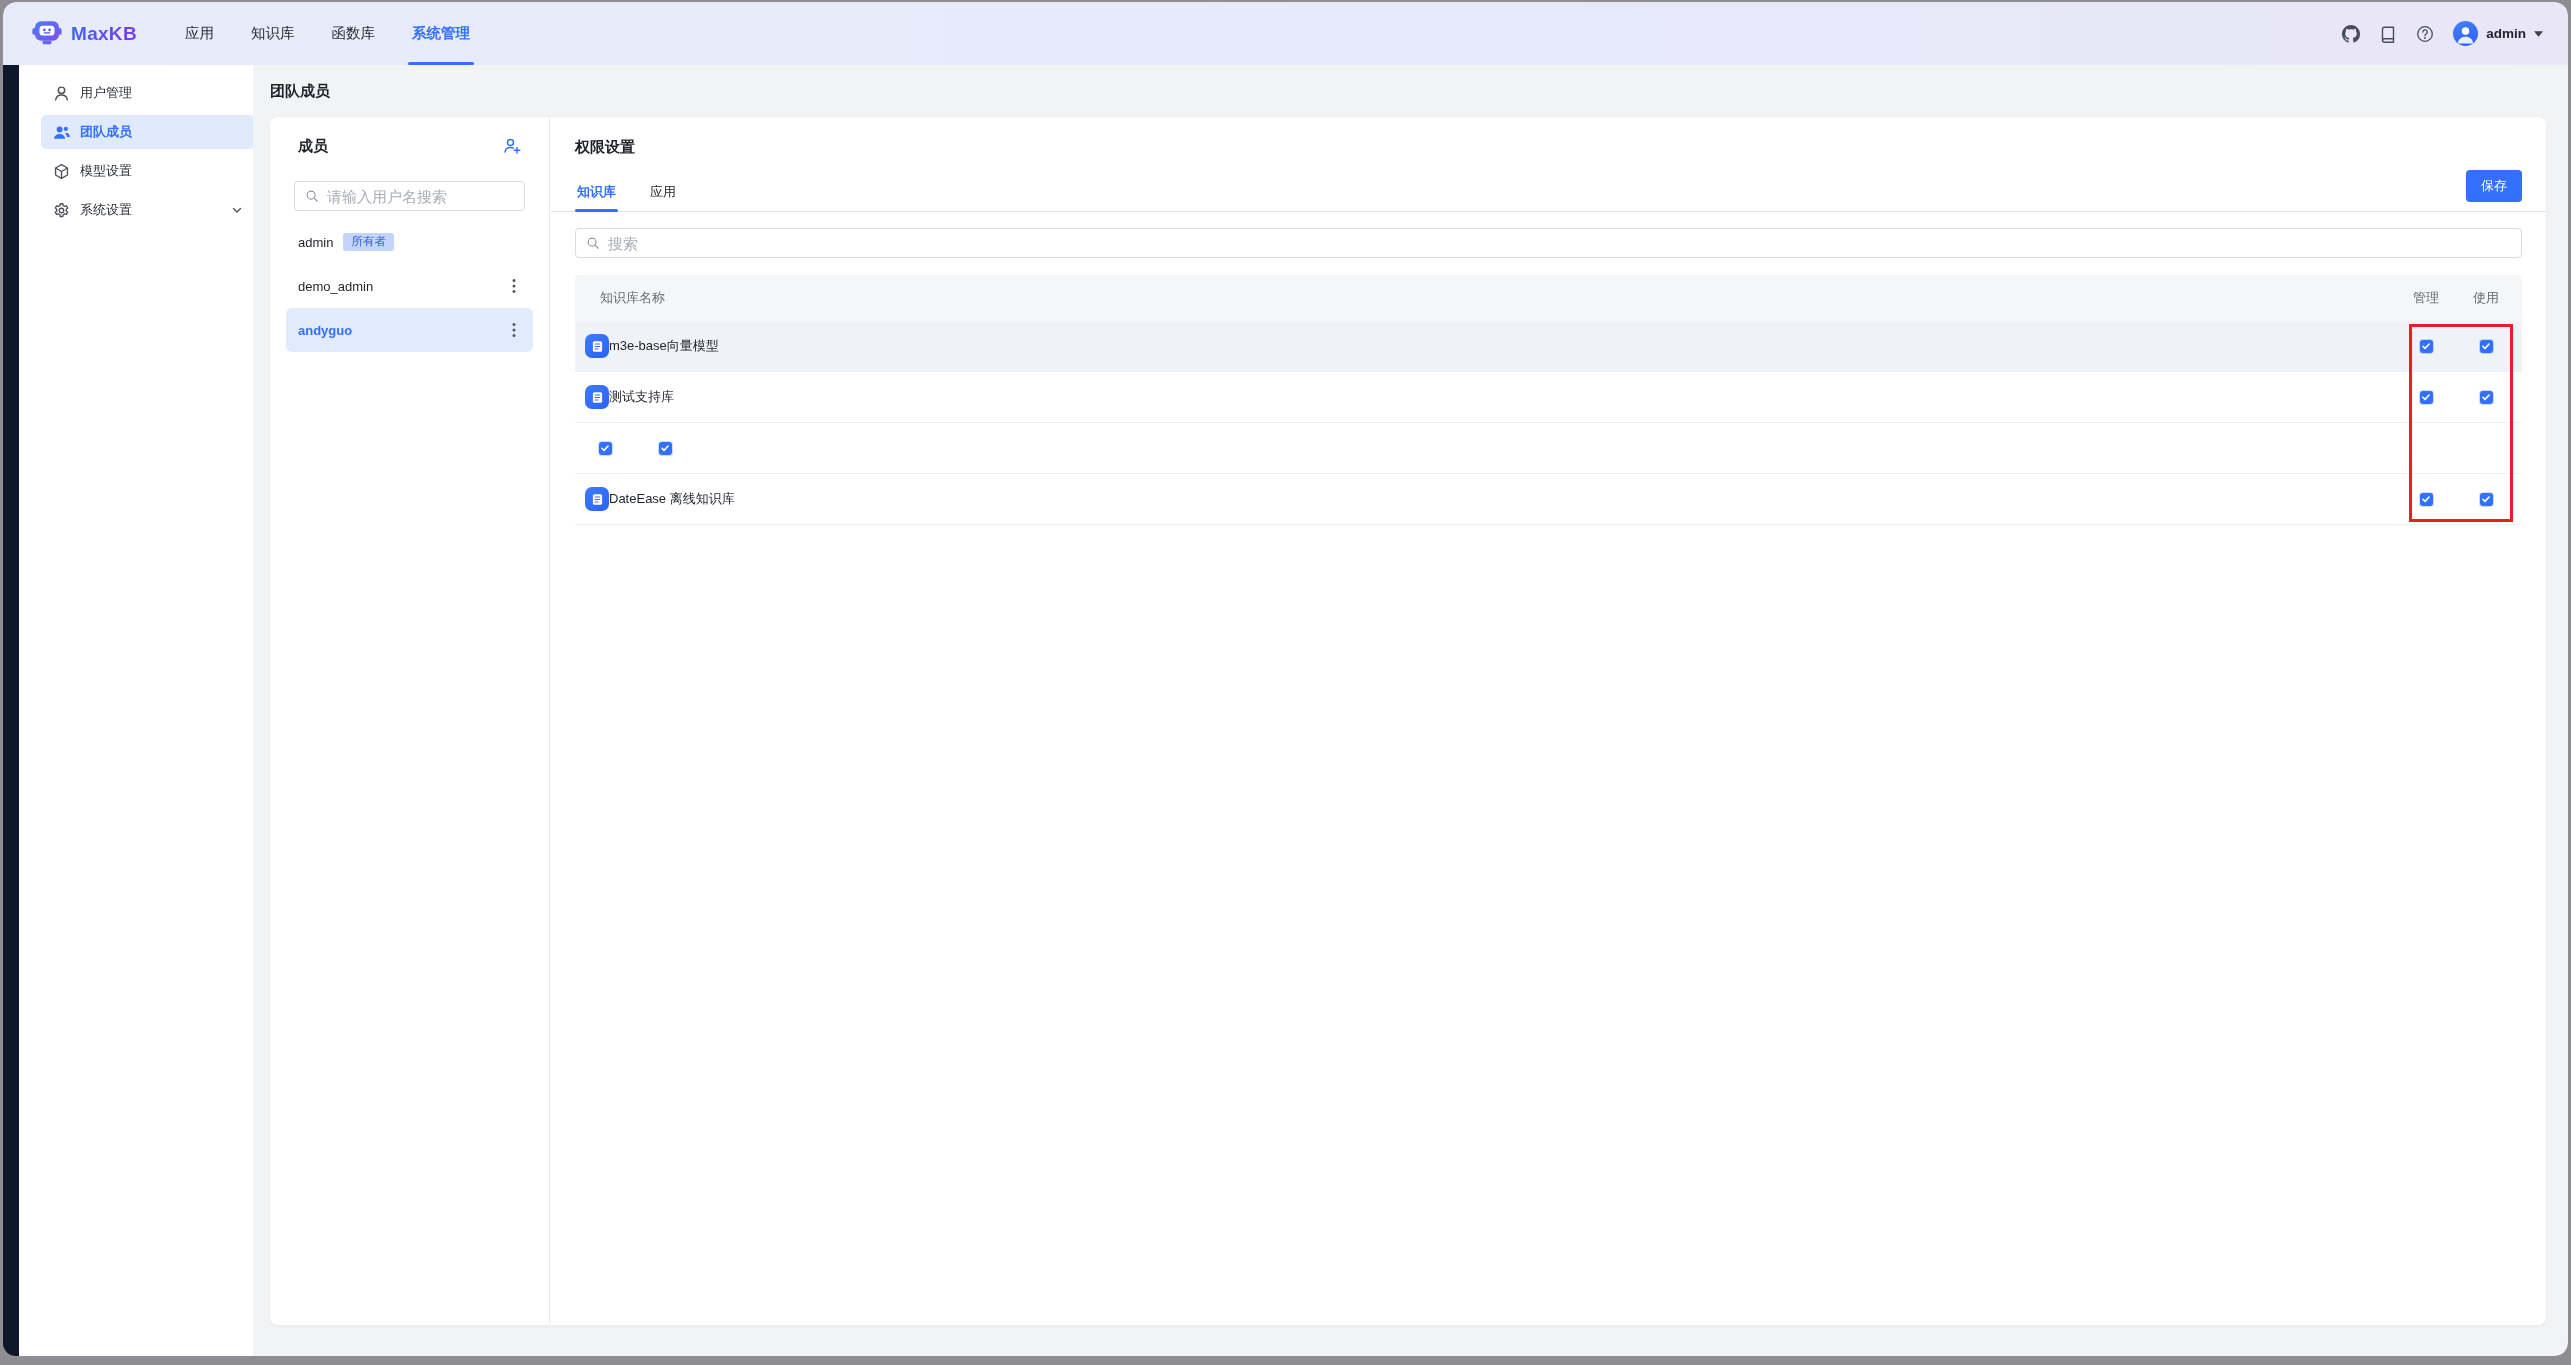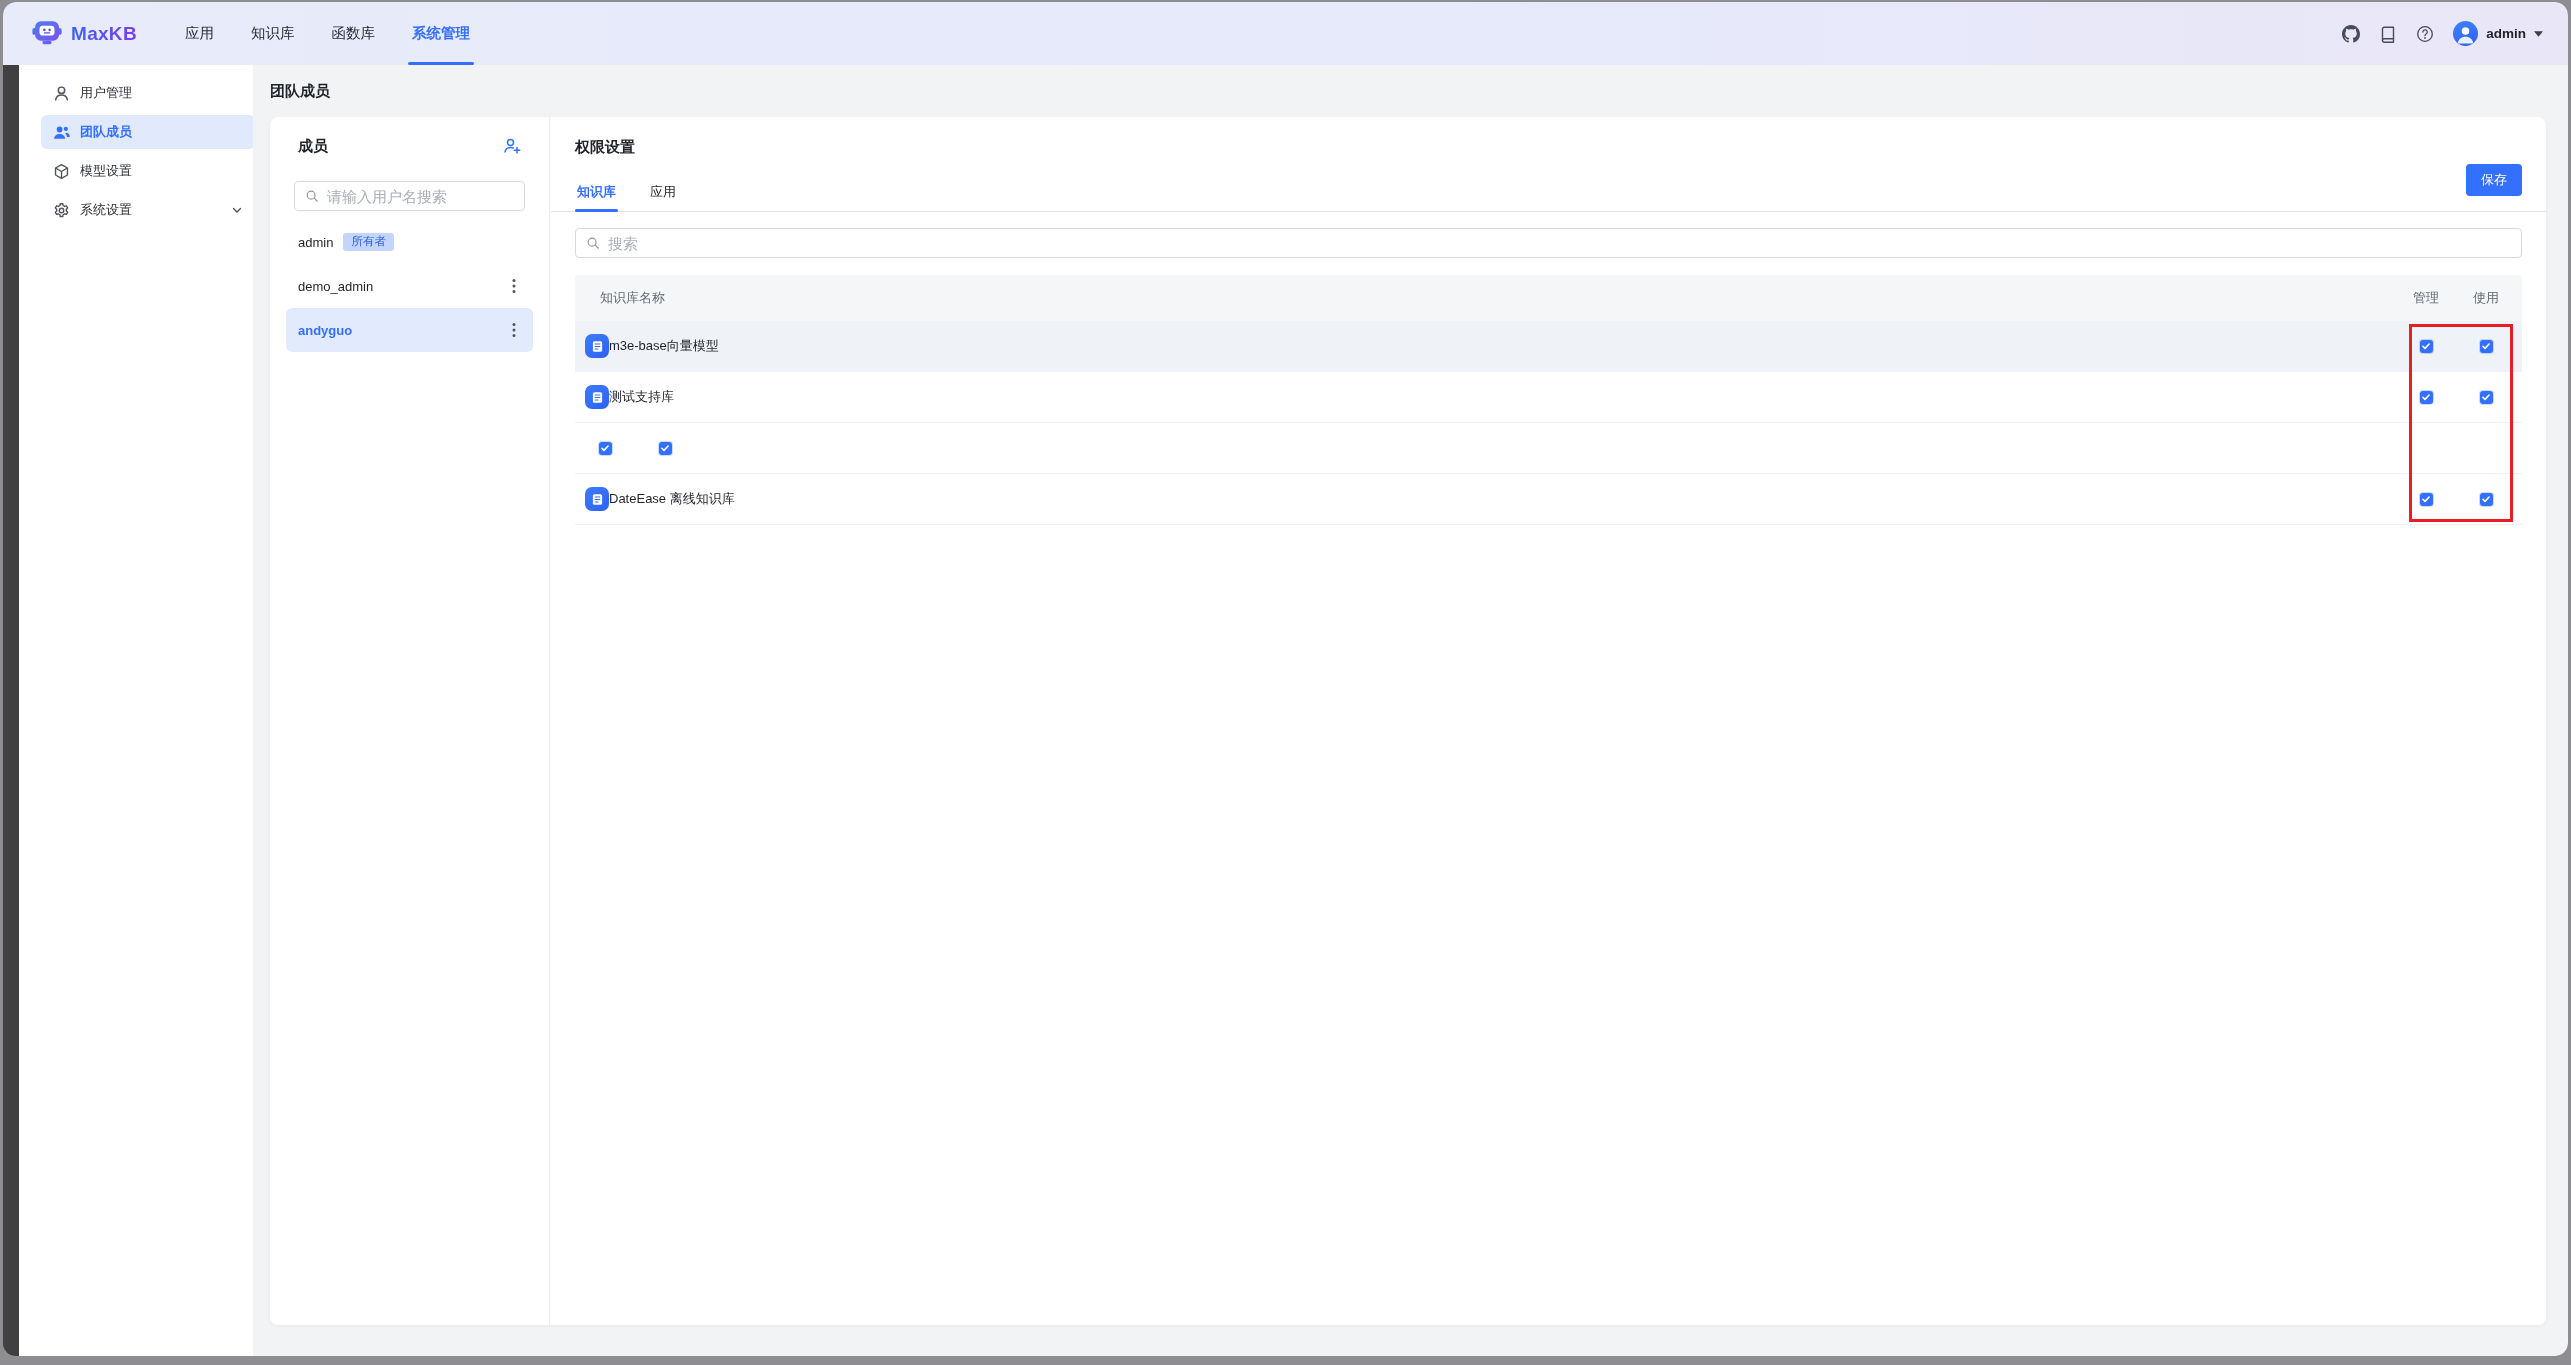--- a/index.html
+++ b/index.html
@@ -1,18 +1,18 @@
 <!DOCTYPE html>
 <html><head>
 <meta charset="utf-8">
 <style>
   * { margin:0; padding:0; box-sizing:border-box; }
   html,body { width:2571px; height:1365px; overflow:hidden; }
   body { background:#8d8d92; font-family:"Liberation Sans","DejaVu Sans",sans-serif; color:#1f2329; position:relative; }
-  #window { position:absolute; left:3px; top:2px; width:2565px; height:1354px; border-radius:13px; overflow:hidden; background:#404040; }
+  #window { position:absolute; left:3px; top:2px; width:2565px; height:1354px; border-radius:13px; overflow:hidden; background:#0f172a; }
 
   
   .navbar { position:absolute; left:0; top:0; width:100%; height:63px;
             background:linear-gradient(90deg,#e8ebf9 0%,#e6eafb 55%,#e9e6f7 100%);
             display:flex; align-items:center; padding:0 25px 0 29px; }
   .logo { display:flex; align-items:center; gap:9px; cursor:pointer; }
   .logo svg { width:30px; height:30px; }
   .logo-text { font-size:19px; font-weight:800; letter-spacing:.3px;
                background:linear-gradient(90deg,#3d62f5,#7c3bf0);
                -webkit-background-clip:text; background-clip:text; color:transparent; }
@@ -64,21 +64,21 @@
             font-size:13px; cursor:pointer; }
   .m-item.selected { background:#e2eafe; color:#3370ff; font-weight:600; }
   .badge { margin-left:10px; background:#c3d5fd; color:#2e5fd8; font-size:11.5px; font-weight:500;
            padding:3px 8px; border-radius:3px; line-height:1; }
   .kebab { margin-left:auto; width:14px; height:16px; color:#50565e; display:flex; justify-content:center; cursor:pointer; }
   .kebab svg { width:4px; height:16px; }
 
   
   .perm-panel { position:absolute; left:281px; top:0; right:0; bottom:0; }
   .p-title { padding:21px 24px 0; font-size:15px; font-weight:700; height:39px; }
-  .save-btn { position:absolute; top:47px; right:24px; height:32px; padding:0 15px;
+  .save-btn { position:absolute; top:53px; right:24px; height:32px; padding:0 15px;
               background:#3370ff; color:#fff; font-size:13px; border:none; border-radius:4px;
               display:flex; align-items:center; cursor:pointer; font-family:inherit; }
   .tabs { margin-top:27px; padding:0 24px; border-bottom:1px solid #dfe2e8; display:flex; gap:30px; }
   .tab { position:relative; font-size:13px; color:#1f2329; padding:0 2px 10px; cursor:pointer; }
   .tab.active { color:#3370ff; font-weight:600; }
   .tab.active::after { content:""; position:absolute; left:0; right:0; bottom:-1px; height:3px;
                        background:#3370ff; border-radius:2px; }
   .p-search { margin:16px 24px 0; }
   .perm-table { margin:17px 24px 0; position:relative; }
   .t-head { height:46px; background:#f5f6f7; border-radius:4px 4px 0 0; display:flex; align-items:center;

